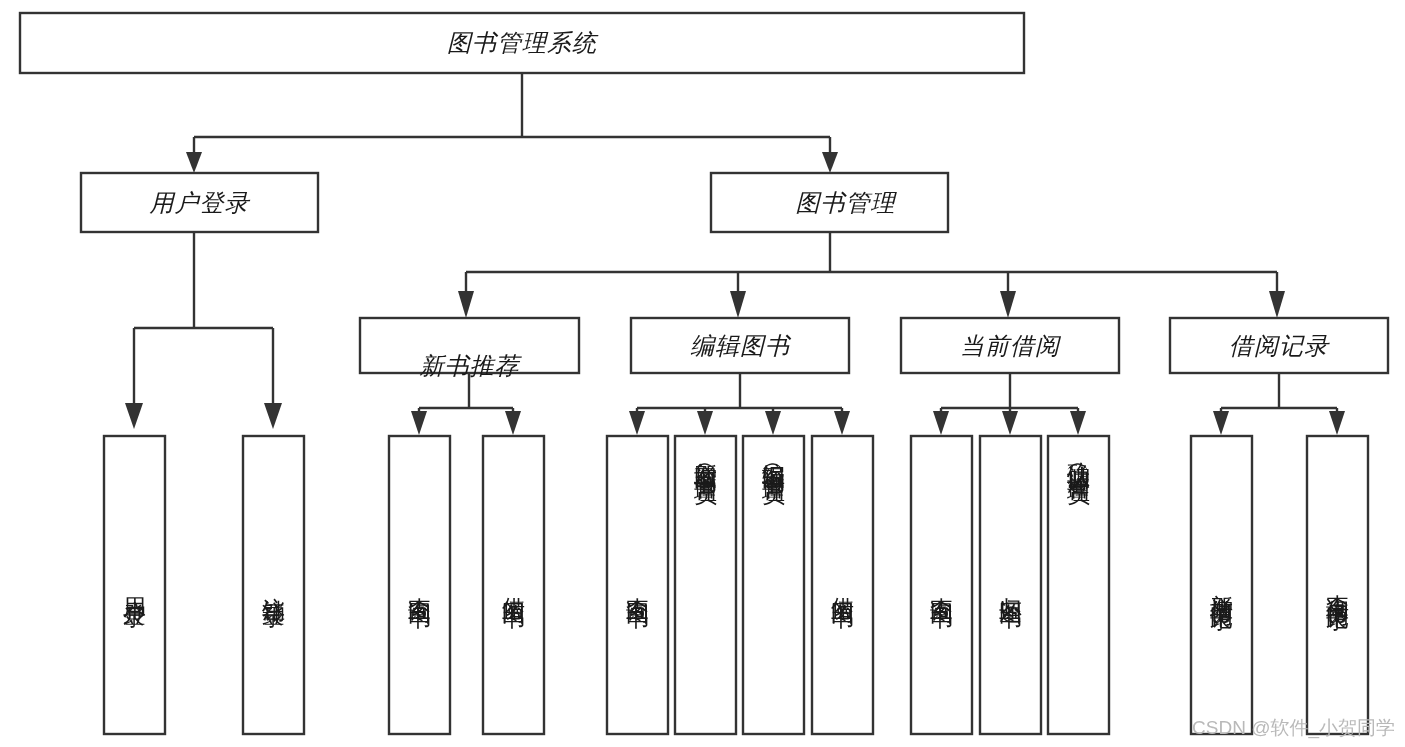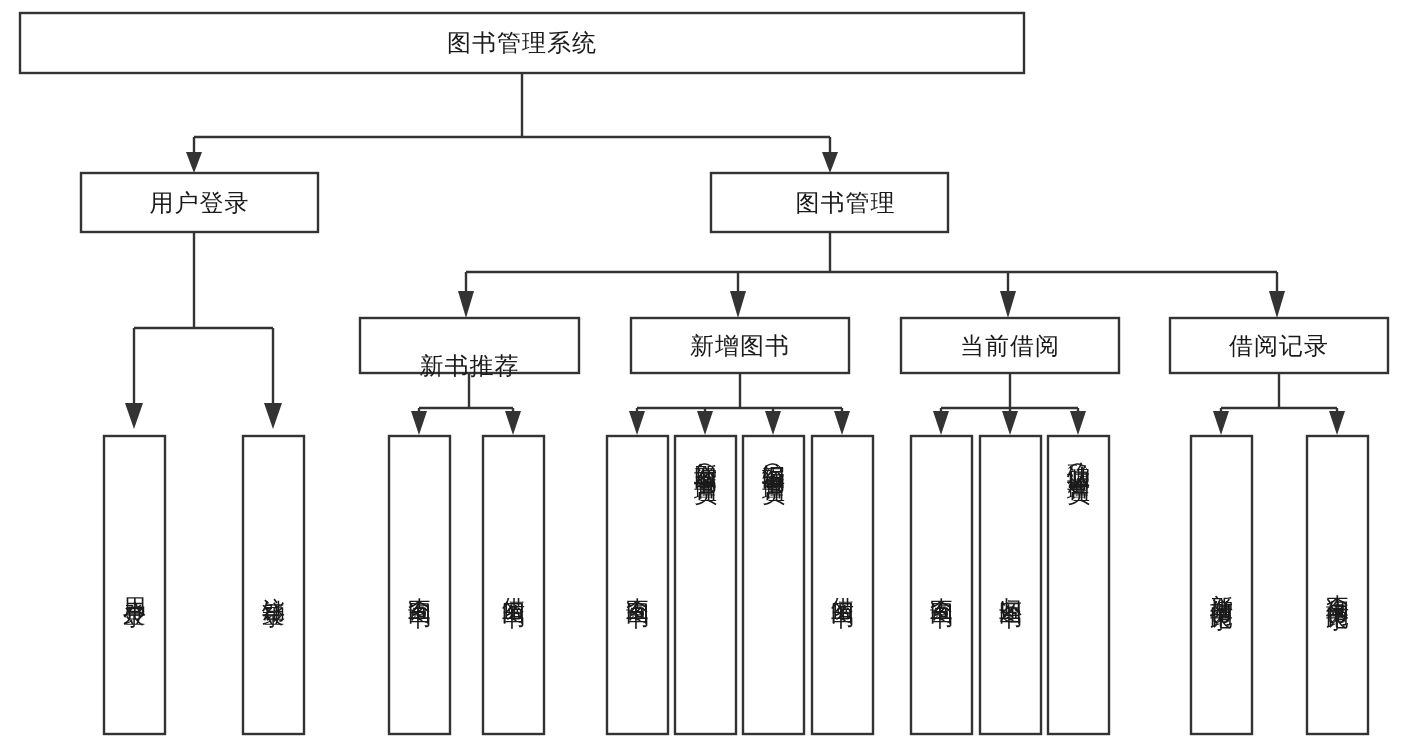--- a/index.html
+++ b/index.html
@@ -72,20 +72,21 @@
     display: flex;
     align-items: center;
     justify-content: center;
     pointer-events: none;
   }
   .hlabel-inner {
     font-size: 24px;
     color: #1a1a1a;
     letter-spacing: 1px;
     white-space: nowrap;
+    font-style: italic;
   }
 </style>
 </head>
 <body>
 
 <div id="diagram-root">
 
   <svg class="diagram-canvas" viewBox="0 0 1405 747" xmlns="http://www.w3.org/2000/svg">
 
     <g>
@@ -191,21 +192,21 @@
     <span class="hlabel-inner">用户登录</span>
   </div>
   <div class="hlabel-wrap" style="left:711px; top:173px; width:237px; height:59px;padding-left:16px;">
     <span class="hlabel-inner">图书管理</span>
   </div>
 
   <div class="hlabel-wrap" style="left:360px; top:318px; width:219px; height:55px;margin-top:20px;">
     <span class="hlabel-inner">新书推荐</span>
   </div>
   <div class="hlabel-wrap" style="left:631px; top:318px; width:218px; height:55px;">
-    <span class="hlabel-inner">新增图书</span>
+    <span class="hlabel-inner">编辑图书</span>
   </div>
   <div class="hlabel-wrap" style="left:1170px; top:318px; width:218px; height:55px;">
     <span class="hlabel-inner">借阅记录</span>
   </div>
   <div class="hlabel-wrap" style="left:901px; top:318px; width:218px; height:55px;">
     <span class="hlabel-inner">当前借阅</span>
   </div>
 
   <div class="vlabel-wrap" style="left:104px; top:436px; width:61px; height:298px;">
     <span class="vlabel-inner">用户登录</span>
@@ -244,14 +245,15 @@
     <span class="vlabel-inner" style="margin-top:8px;">确认归还（管理员）</span>
   </div>
 
   <div class="vlabel-wrap" style="left:1191px; top:436px; width:61px; height:298px;">
     <span class="vlabel-inner">新增借阅记录</span>
   </div>
   <div class="vlabel-wrap" style="left:1307px; top:436px; width:61px; height:298px;">
     <span class="vlabel-inner">查询借阅记录</span>
   </div>
 
+  <div class="watermark-text">CSDN @软件_小贺同学</div>
 
 </div>
 
 </body></html>

